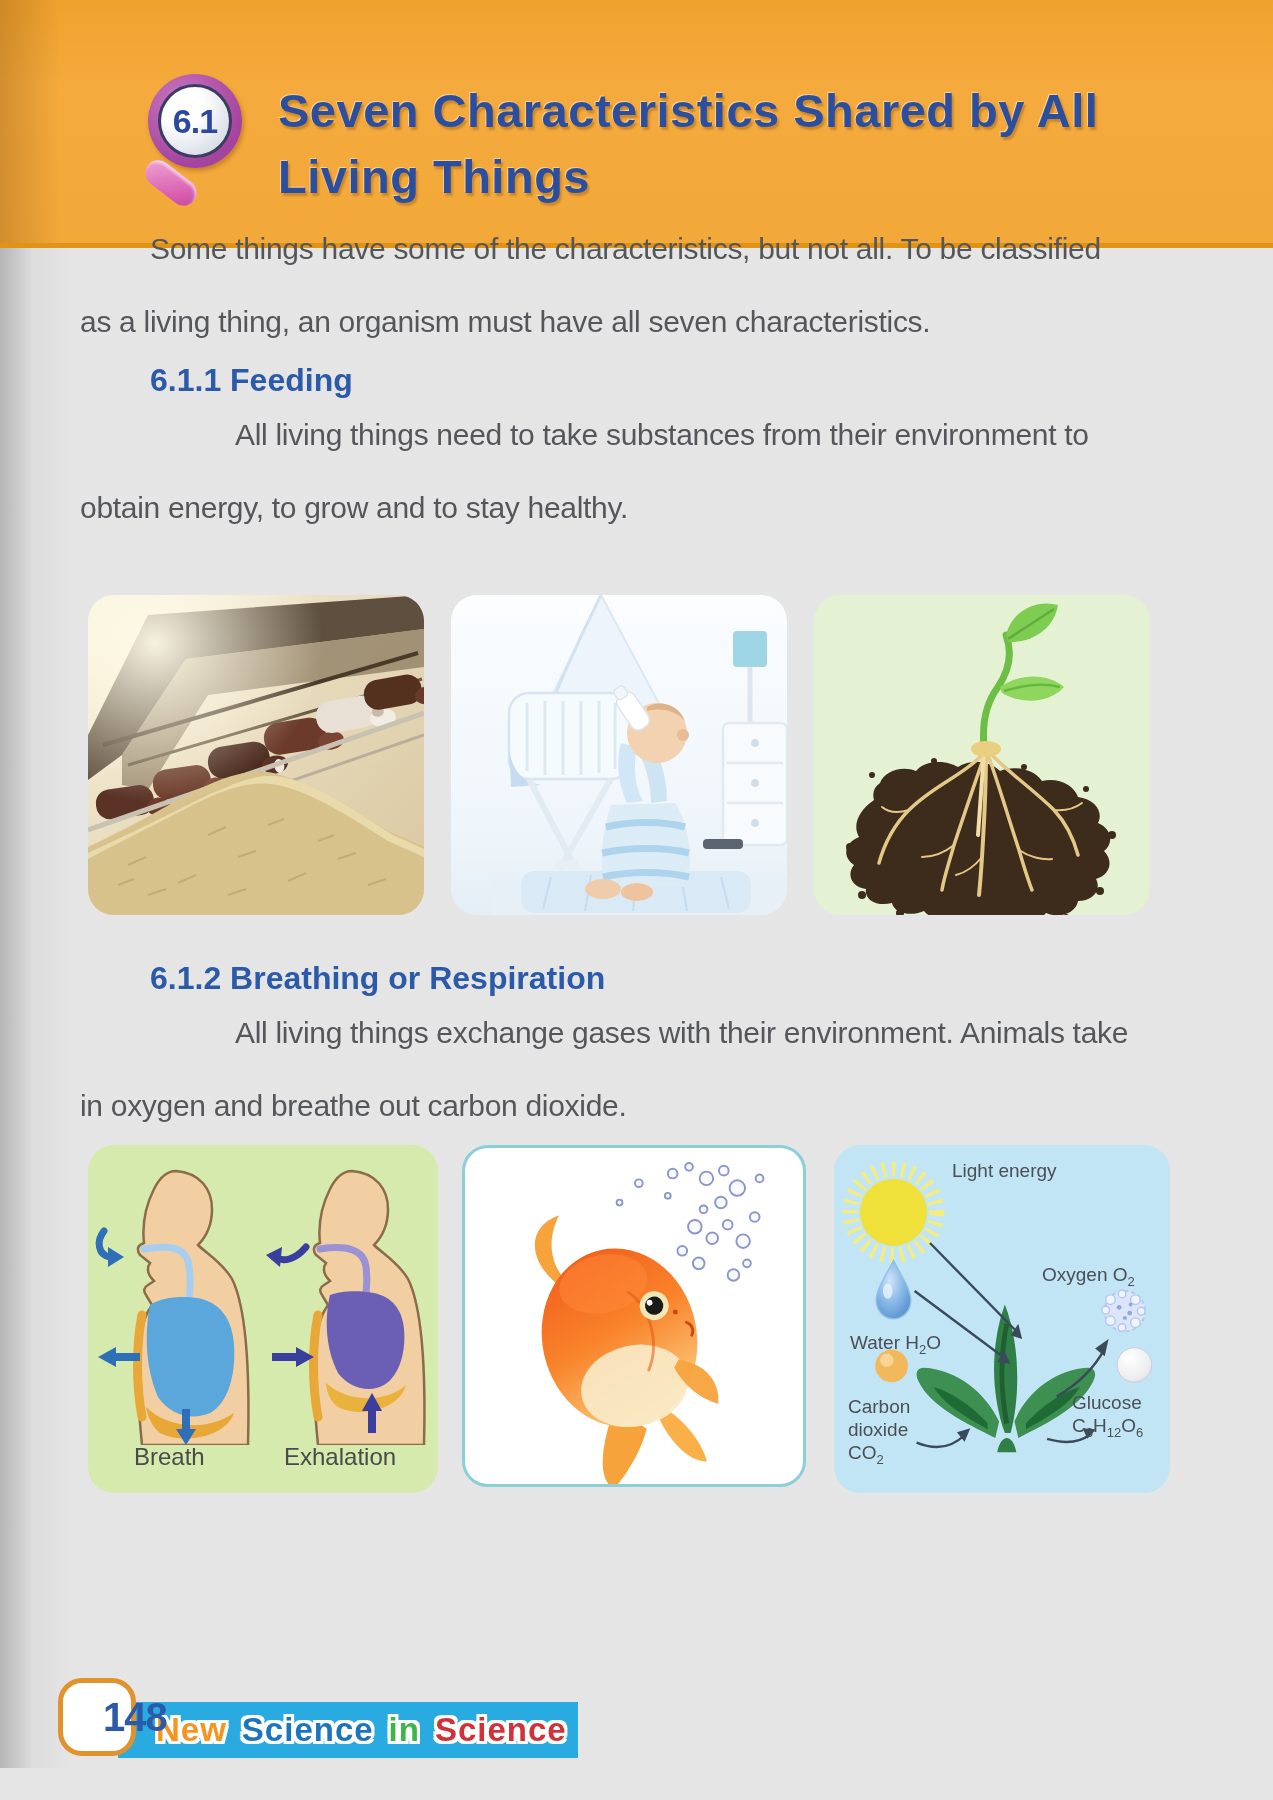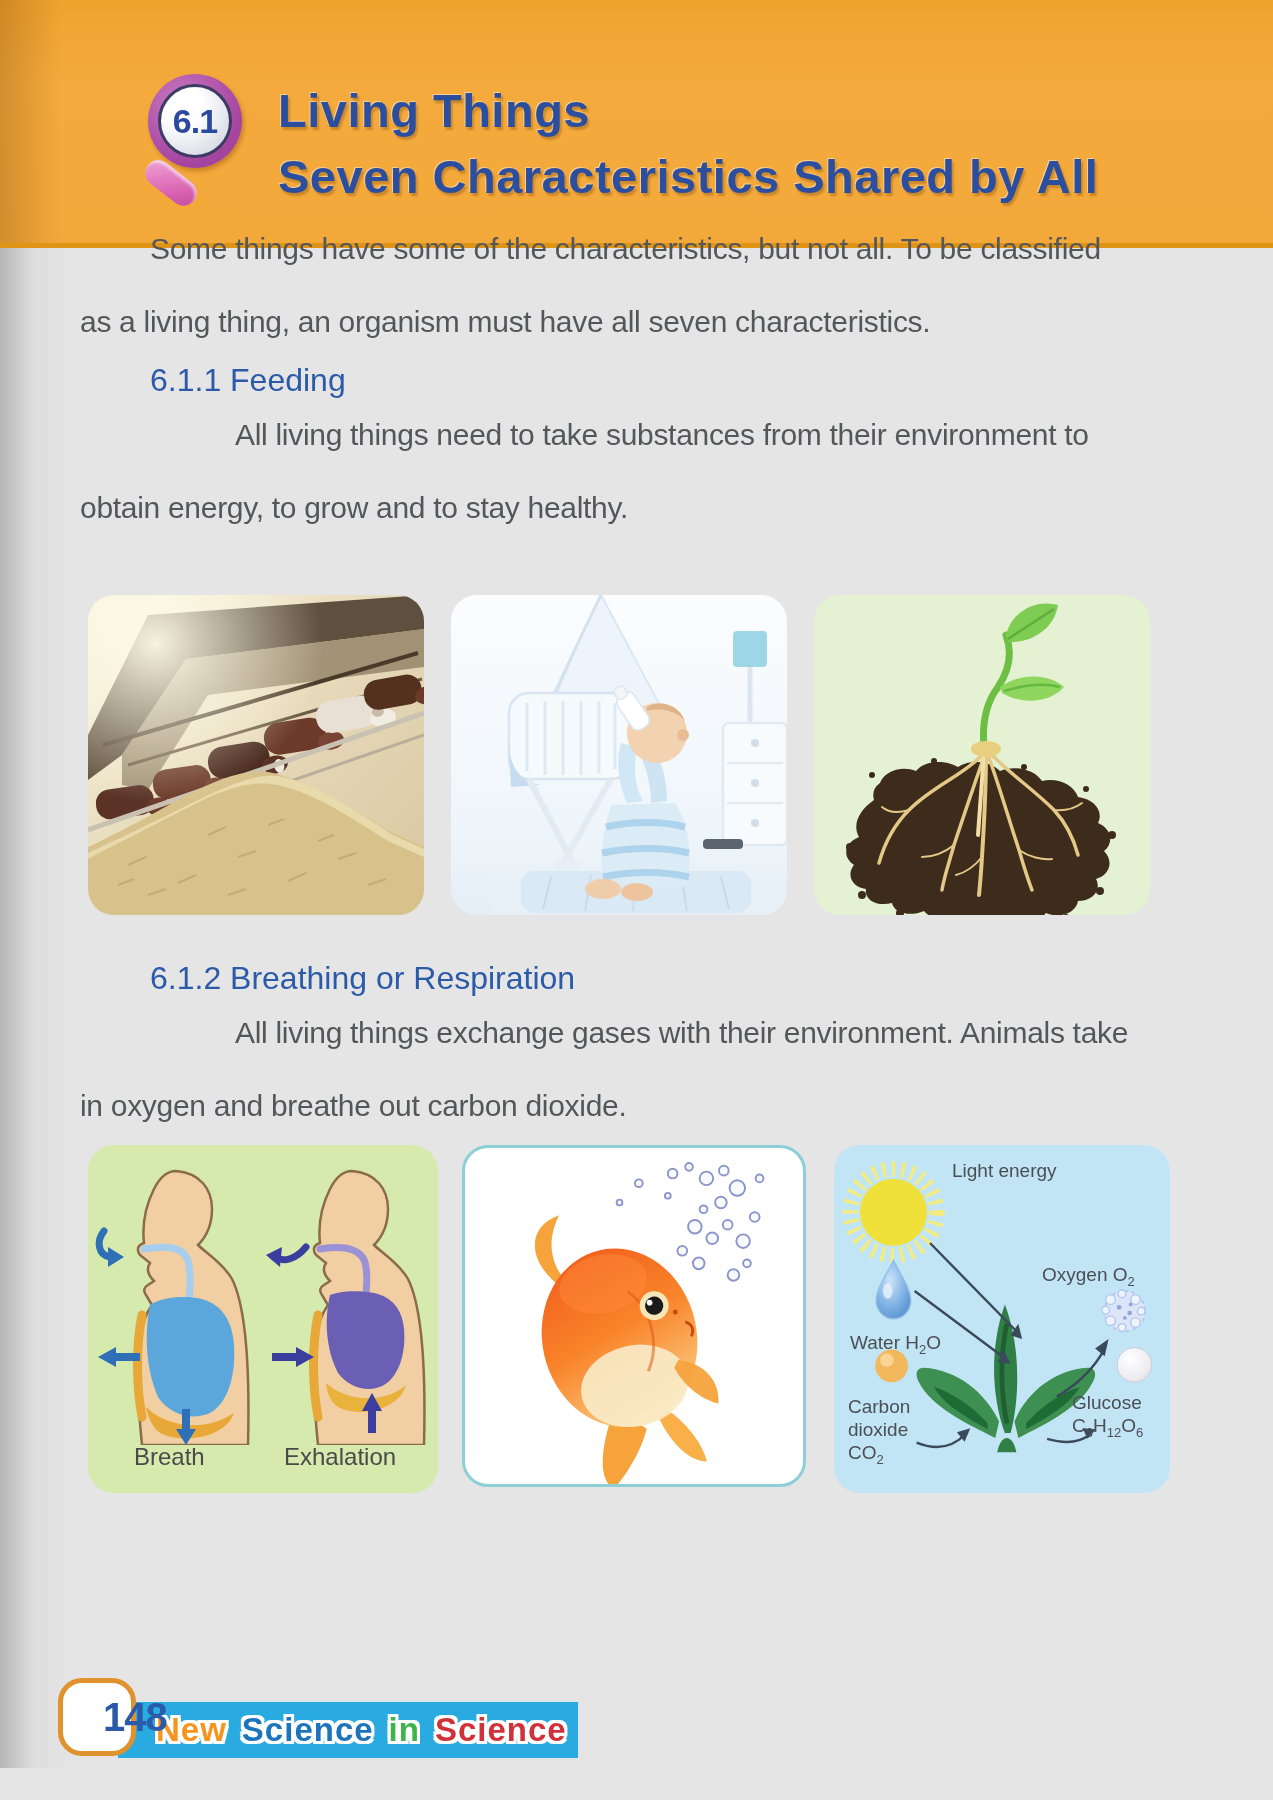--- a/index.html
+++ b/index.html
@@ -27,21 +27,21 @@
           font-weight:bold;font-size:47px;line-height:66px;color:#2c4e9e;letter-spacing:.5px;
           text-shadow:2px 3px 2px rgba(110,60,0,.30), -1px -1px 0 rgba(255,255,255,.45);}
   
   .spine{position:absolute;left:0;top:248px;width:74px;height:1520px;
          background:linear-gradient(to right,rgba(130,130,130,.48),rgba(185,185,185,.18) 45%,rgba(255,255,255,0));}
   
   .para{position:absolute;color:#55565a;font-size:30px;line-height:73px;letter-spacing:-.3px;width:1110px;}
   .para .ln{white-space:nowrap;}
   .indent-s{text-indent:70px;}
   .indent-l{text-indent:155px;}
-  .sec-head{position:absolute;left:150px;color:#2b5aa9;font-weight:normal;font-size:32px;white-space:nowrap;}
+  .sec-head{position:absolute;left:150px;color:#2b5aa9;font-weight:bold;font-size:32px;white-space:nowrap;}
   
   .fig{position:absolute;border-radius:26px;overflow:hidden;}
   .fig svg{display:block;}
   .panel-green{background:#d6eaad;}
   .panel-blue{background:#c2e5f5;}
   .panel-plant{background:#e4f1d2;}
   .panel-fish{background:#ffffff;border:3px solid #8ccfd6;}
   .diag-label{position:absolute;color:#4a4a4a;font-size:24px;white-space:nowrap;}
   .ps-label{position:absolute;color:#4a4f55;font-size:19px;line-height:23px;white-space:nowrap;}
   .ps-label sub{font-size:13px;}
@@ -65,22 +65,22 @@
     <div class="banner-left-shade"></div>
     <div class="magnifier">
       <div class="mag-handle"></div>
       <div class="mag-ring">
         <div class="mag-lens">
           <span class="mag-num">6.1</span>
         </div>
       </div>
     </div>
     <div class="page-title">
+      <div>Seven Characteristics Shared by All</div>
       <div>Living Things</div>
-      <div>Seven Characteristics Shared by All</div>
     </div>
   </div>
 
   <div class="spine"></div>
 
   <div class="para" style="left:80px;top:212px;">
     <div class="ln indent-s">Some things have some of the characteristics, but not all. To be classified</div>
     <div class="ln">as a living thing, an organism must have all seven characteristics.</div>
   </div>
 

